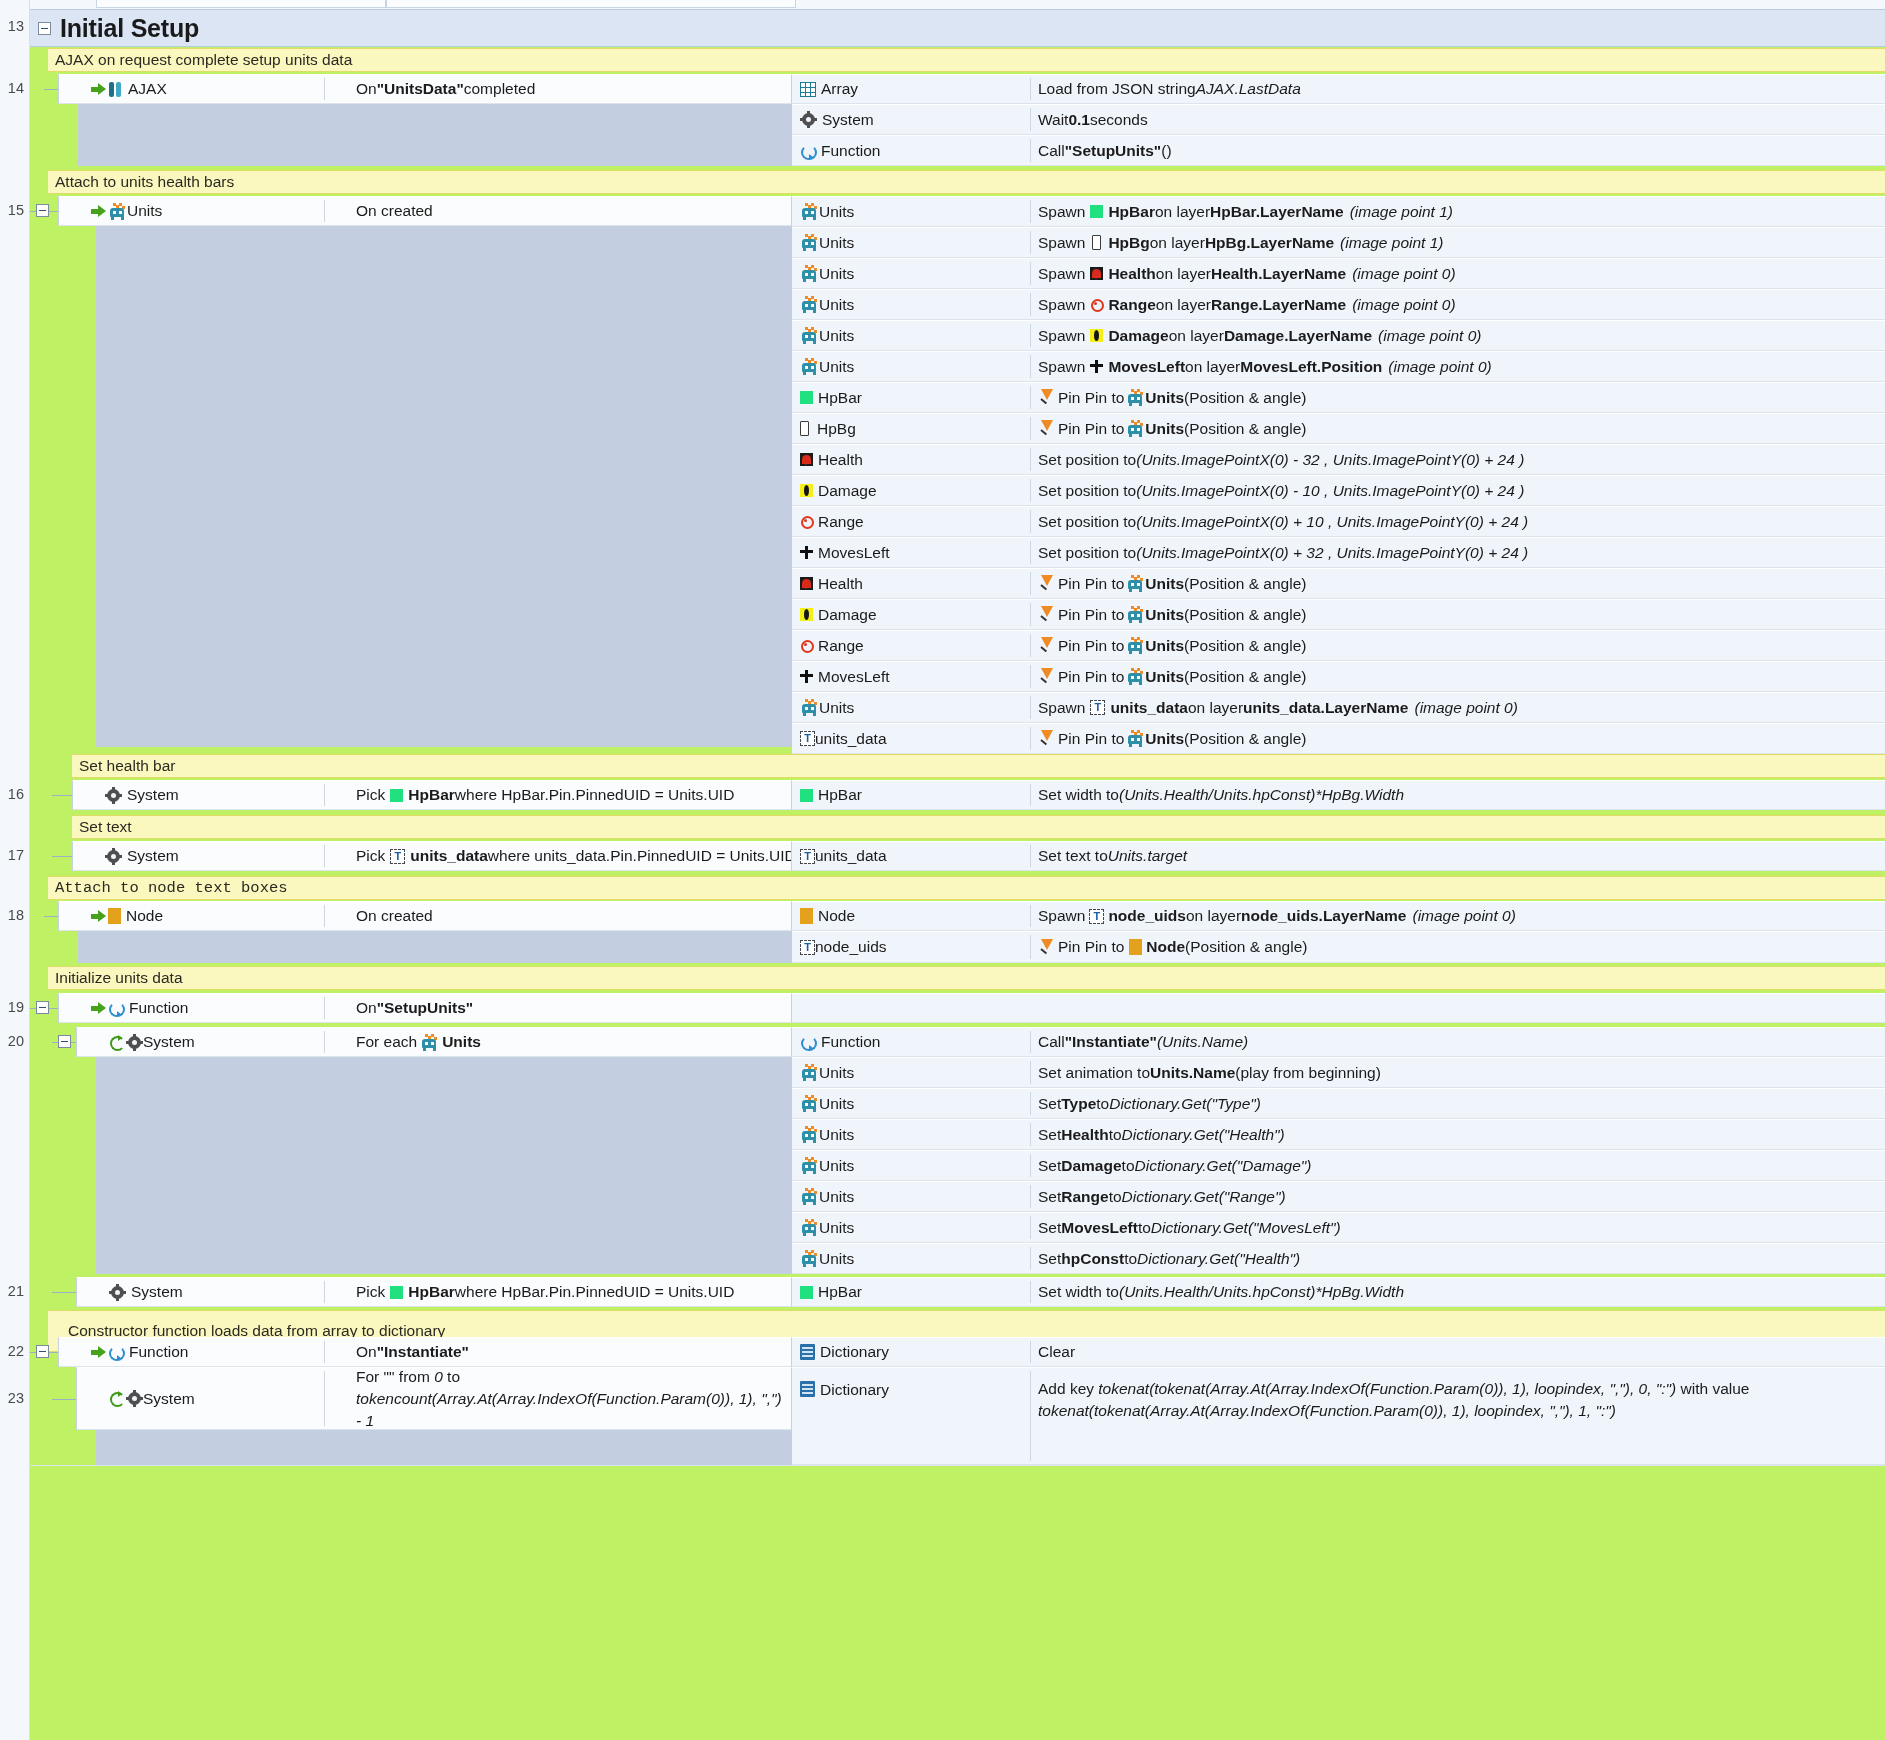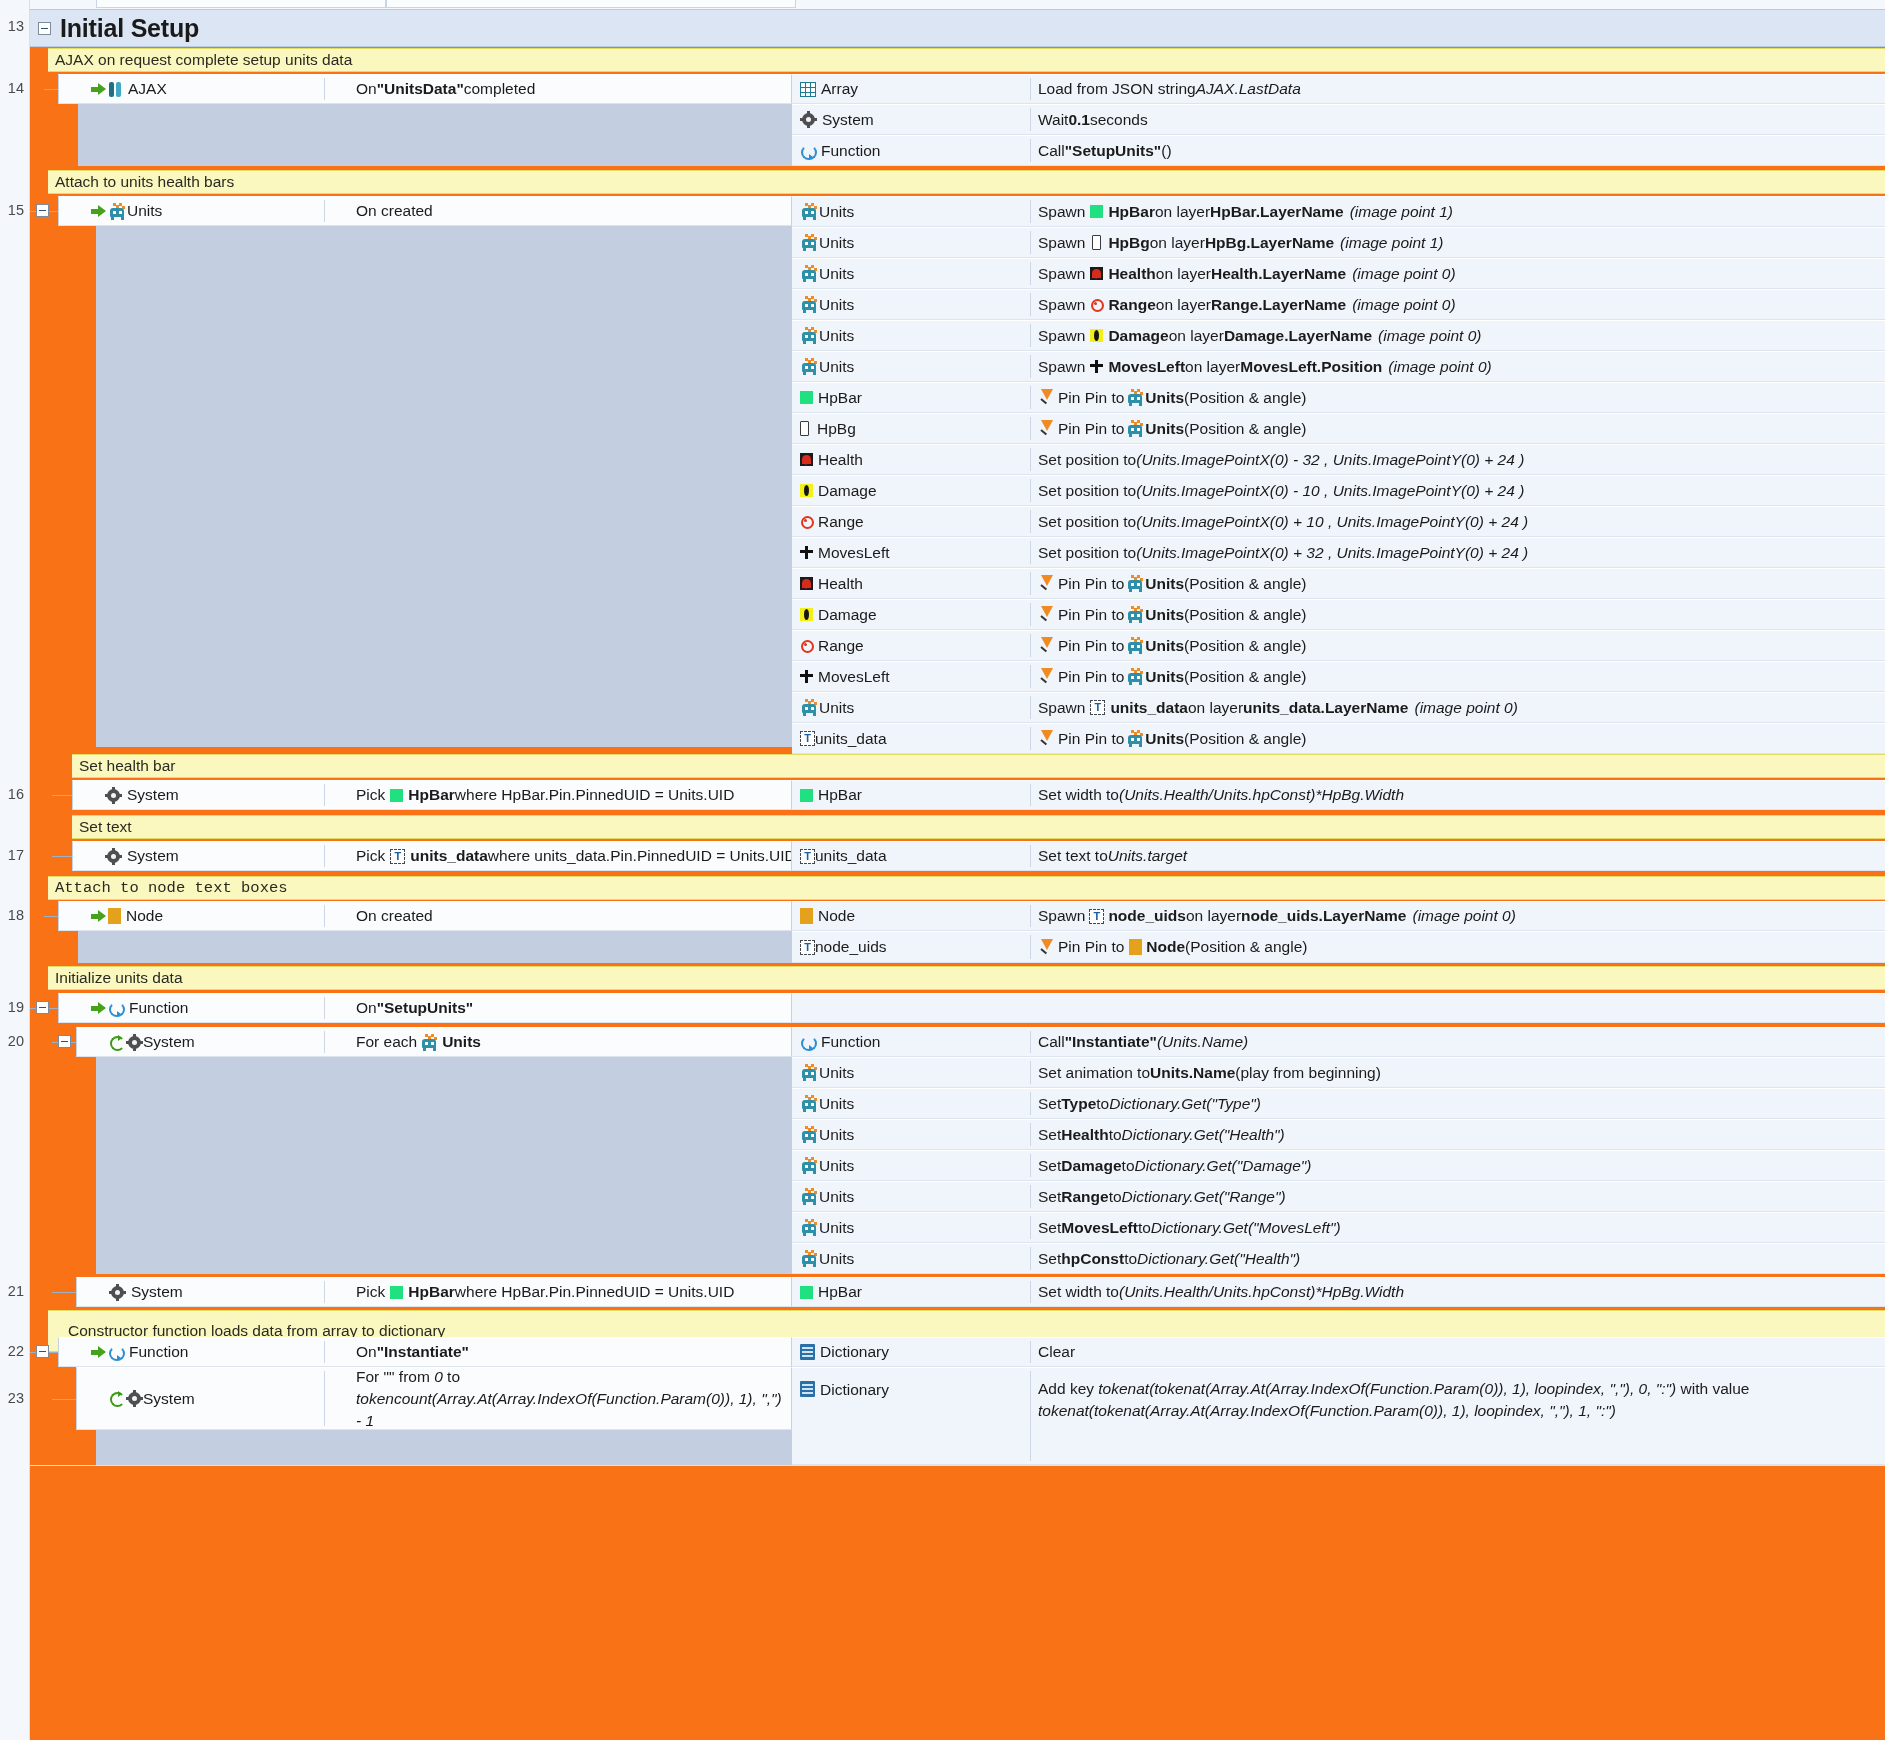--- a/index.html
+++ b/index.html
@@ -5,21 +5,21 @@
   * { box-sizing: border-box; }
   html, body {
     margin: 0; padding: 0;
     background: #ffffff;
     font-family: "Liberation Sans", sans-serif;
   }
   #sheet {
     position: relative;
     width: 1885px;
     height: 1740px;
-    background: #f97316;
+    background: #bef264;
     font-size: 15.5px;
     color: #1b1b1b;
     overflow: hidden;
   }
 
   
   .top-sliver {
     position: absolute; left: 0; top: 0; width: 1885px; height: 9px;
     background: #f4f7fb;
   }

